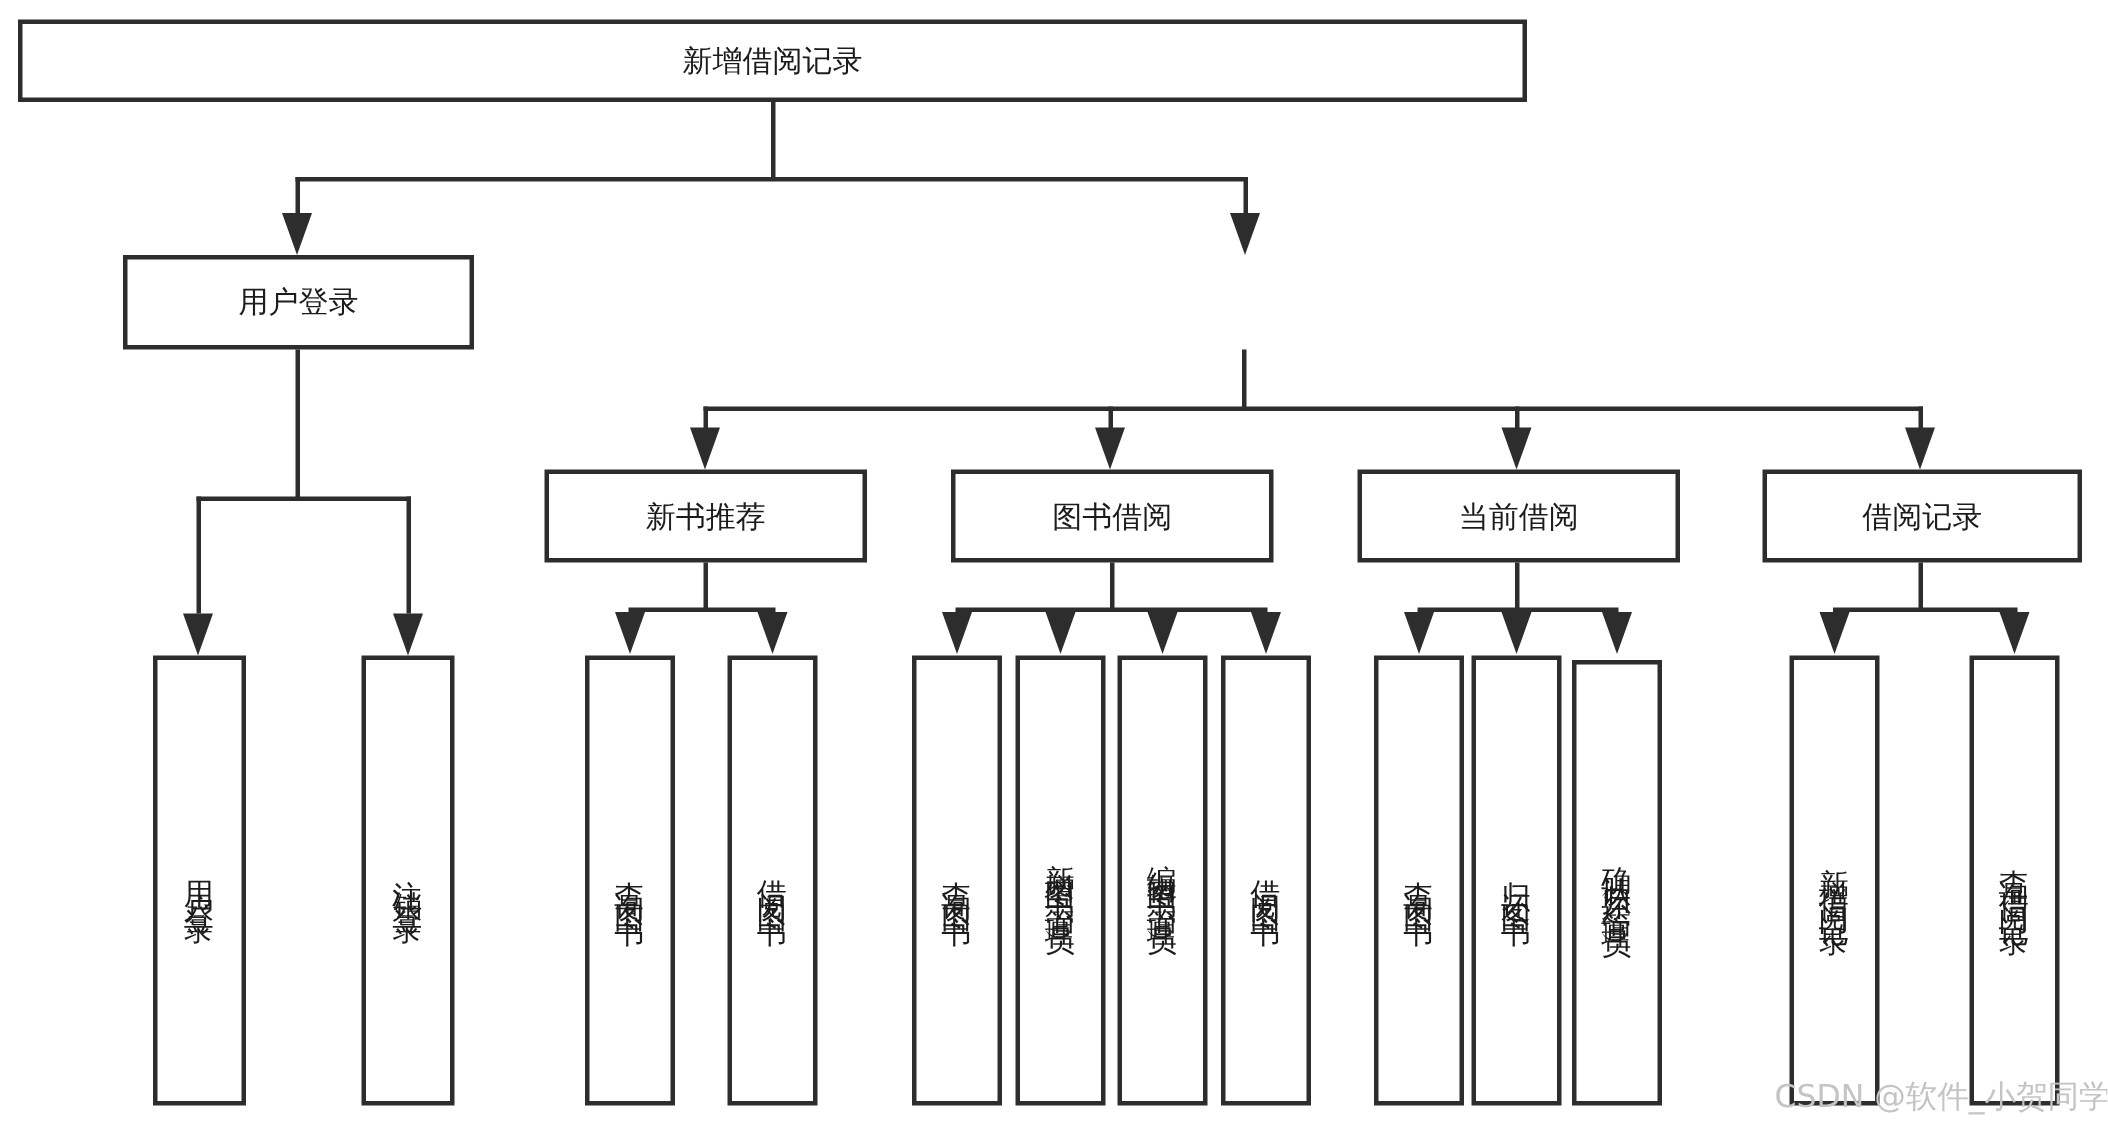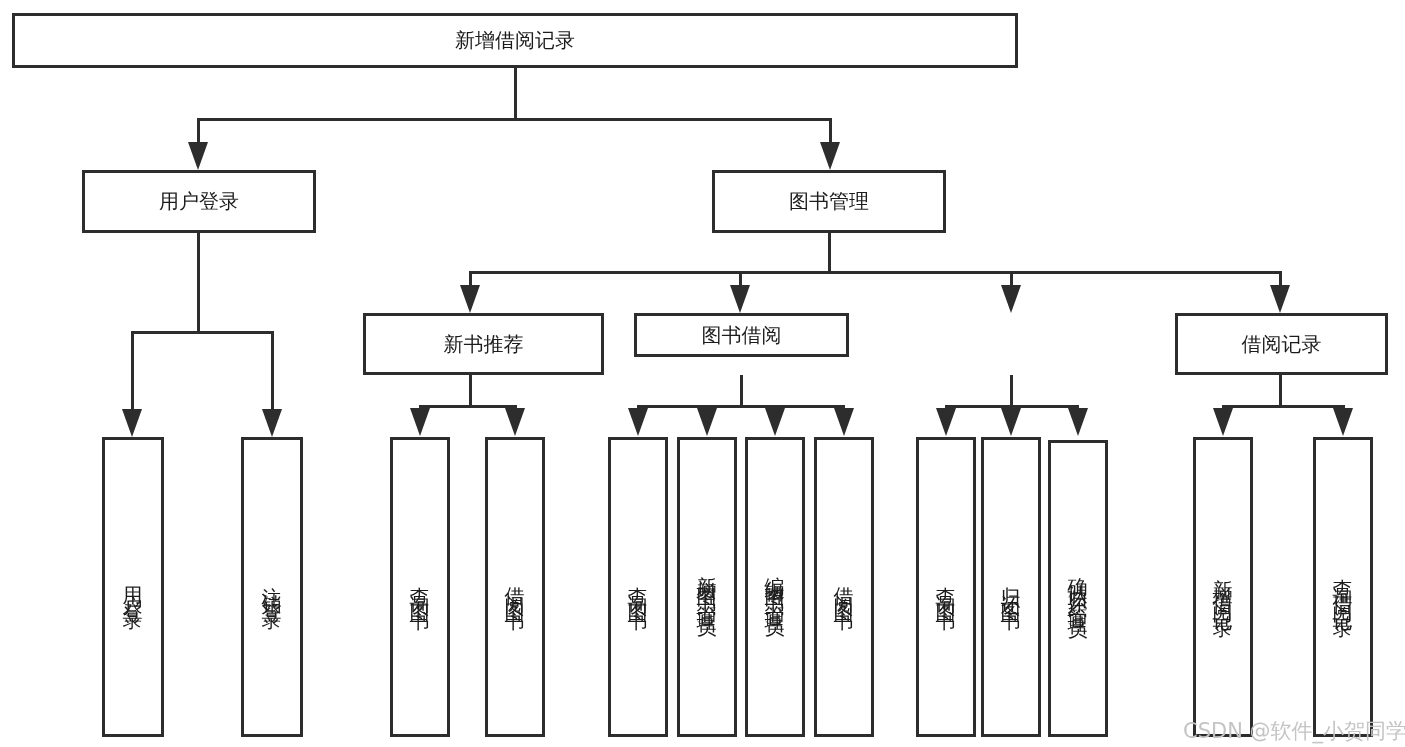--- a/index.html
+++ b/index.html
@@ -64,47 +64,47 @@
   <div class="line" style="left:514px;top:68px;width:3px;height:52px;"></div>
   <div class="line" style="left:197px;top:118px;width:635px;height:3px;"></div>
   <div class="line" style="left:197px;top:118px;width:3px;height:26px;"></div>
   <div class="line" style="left:829px;top:118px;width:3px;height:26px;"></div>
   <div class="arrow" style="left:188px;top:142px;"></div>
   <div class="arrow" style="left:820px;top:142px;"></div>
 
   <div class="node" style="left:82px;top:170px;width:234px;height:63px;">
     <span class="hlabel">用户登录</span>
   </div>
-  <div class="node" style="left:712px;top:170px;width:234px;height:63px;">
-    <span class="hlabel">图书管理</span>
-  </div>
 
   <div class="line" style="left:197px;top:233px;width:3px;height:100px;"></div>
   <div class="line" style="left:131px;top:331px;width:143px;height:3px;"></div>
   <div class="line" style="left:131px;top:331px;width:3px;height:78px;"></div>
   <div class="line" style="left:271px;top:331px;width:3px;height:78px;"></div>
   <div class="arrow" style="left:122px;top:409px;"></div>
   <div class="arrow" style="left:262px;top:409px;"></div>
 
   <div class="line" style="left:828px;top:233px;width:3px;height:40px;"></div>
   <div class="line" style="left:469px;top:271px;width:813px;height:3px;"></div>
   <div class="line" style="left:469px;top:271px;width:3px;height:16px;"></div>
   <div class="line" style="left:739px;top:271px;width:3px;height:16px;"></div>
   <div class="line" style="left:1010px;top:271px;width:3px;height:16px;"></div>
   <div class="line" style="left:1279px;top:271px;width:3px;height:16px;"></div>
   <div class="arrow" style="left:460px;top:285px;"></div>
   <div class="arrow" style="left:730px;top:285px;"></div>
   <div class="arrow" style="left:1001px;top:285px;"></div>
   <div class="arrow" style="left:1270px;top:285px;"></div>
 
-  <div class="node" style="left:363px;top:313px;width:241px;height:62px;">
+  <div class="node" style="left:363px;top:313px;width:215px;height:62px;">
     <span class="hlabel">新书推荐</span>
   </div>
-  <div class="node" style="left:634px;top:313px;width:215px;height:44px;">
+  <div class="node" style="left:634px;top:313px;width:215px;height:62px;">
     <span class="hlabel">图书借阅</span>
+  </div>
+  <div class="node" style="left:905px;top:313px;width:215px;height:62px;">
+    <span class="hlabel">当前借阅</span>
   </div>
   <div class="node" style="left:1175px;top:313px;width:213px;height:62px;">
     <span class="hlabel">借阅记录</span>
   </div>
 
   <div class="line" style="left:469px;top:375px;width:3px;height:33px;"></div>
   <div class="line" style="left:419px;top:405px;width:98px;height:3px;"></div>
   <div class="arrow" style="left:410px;top:408px;"></div>
   <div class="arrow" style="left:505px;top:408px;"></div>
 

